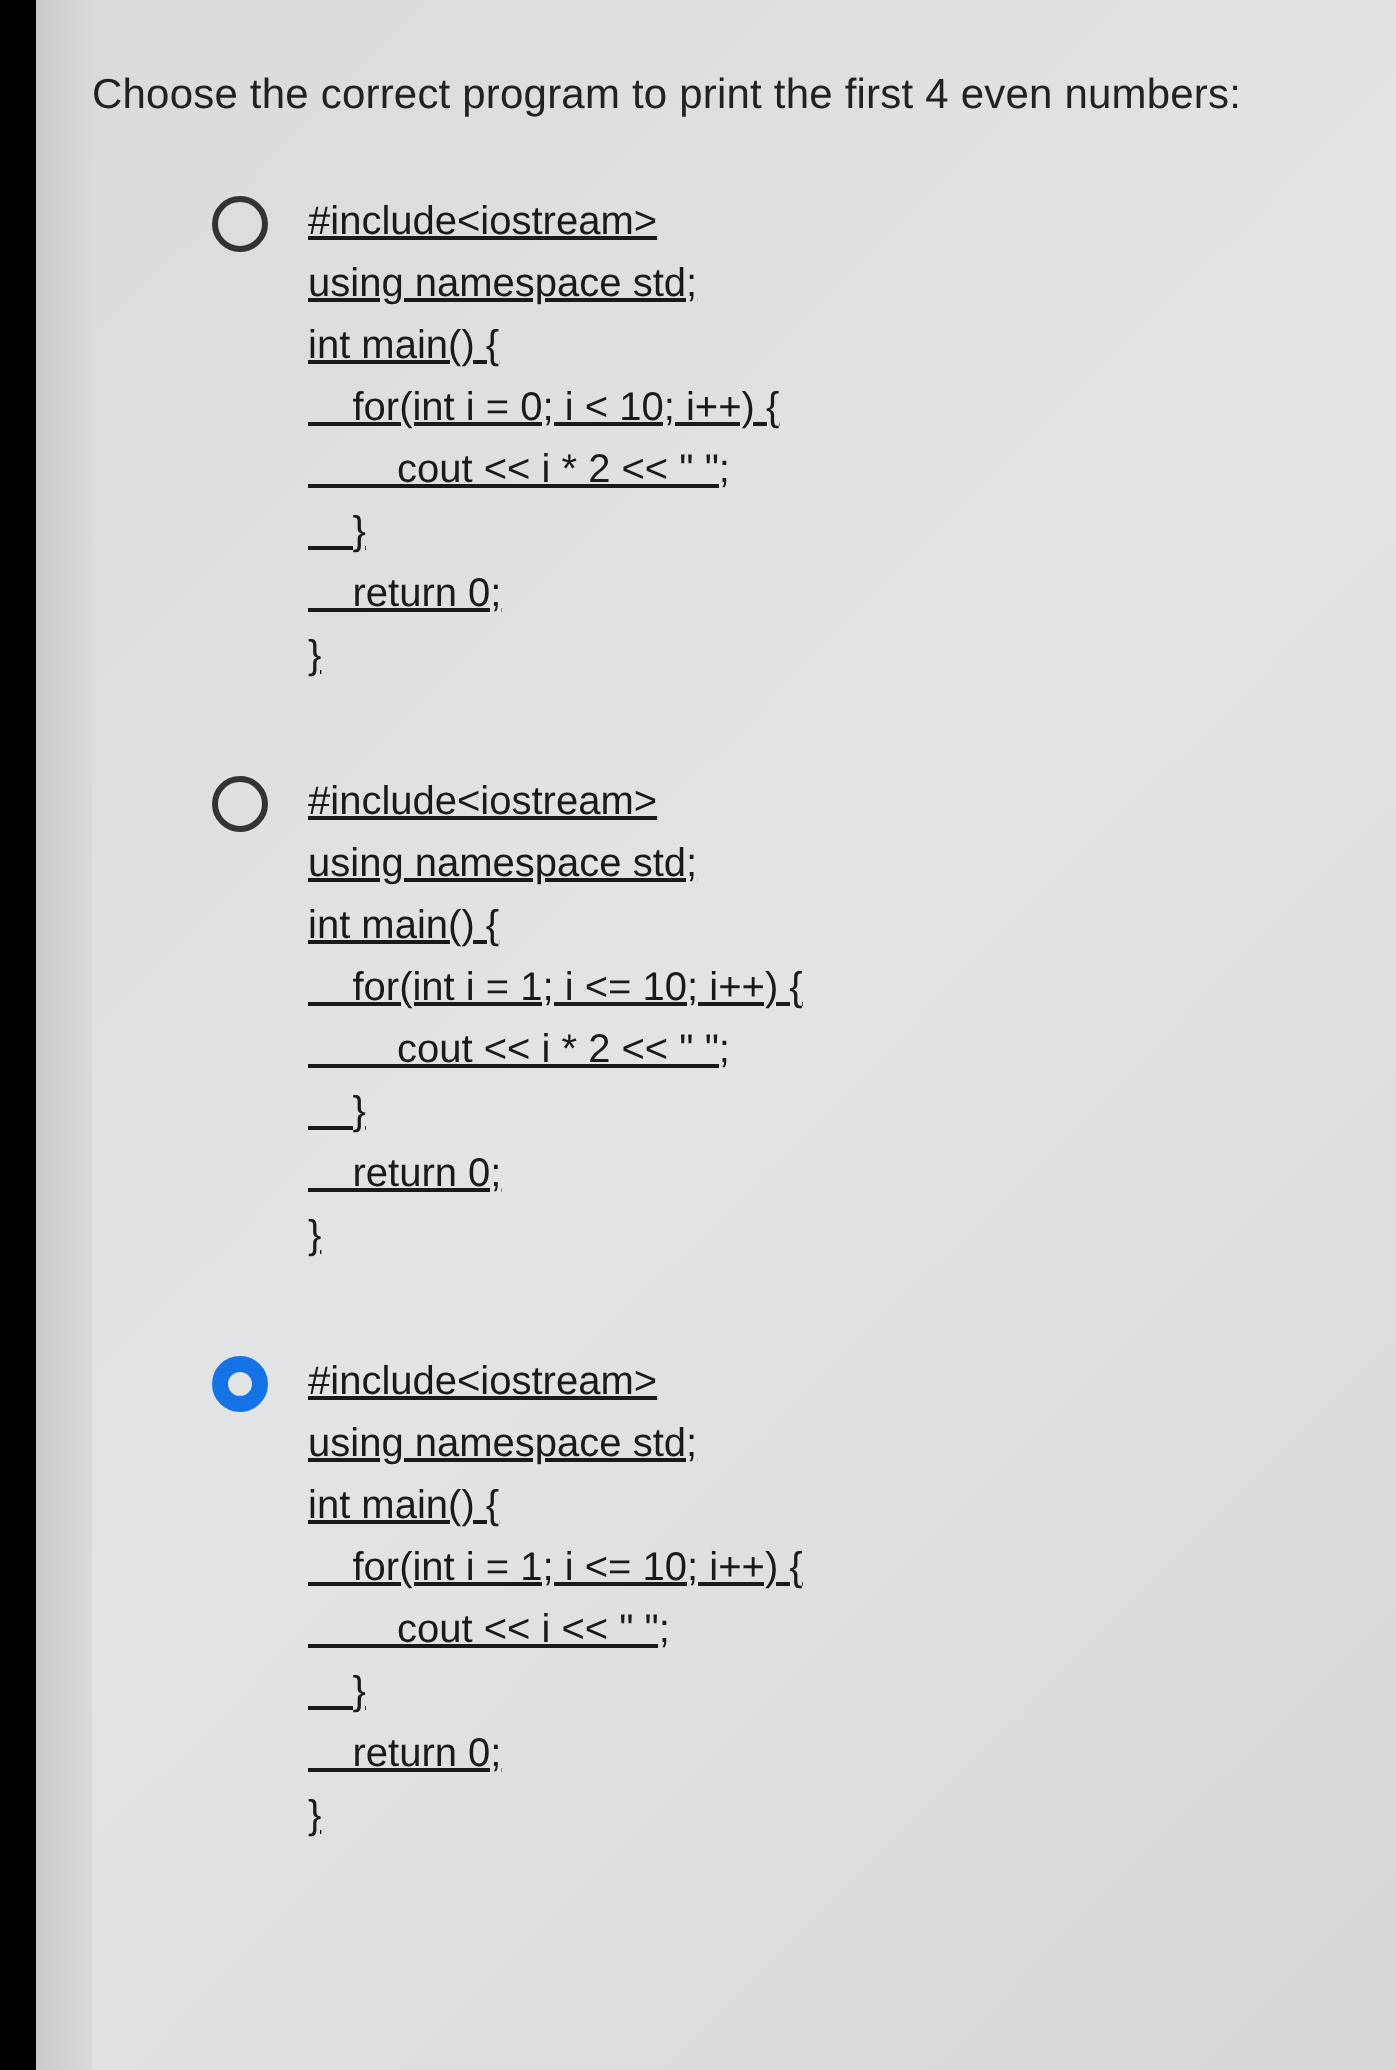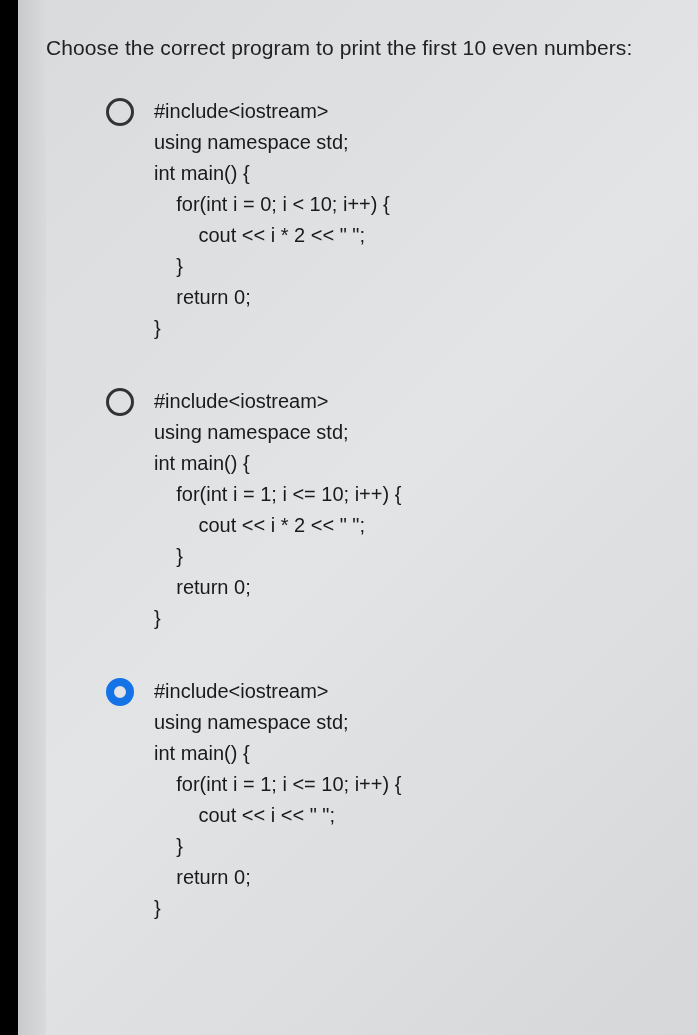--- a/index.html
+++ b/index.html
@@ -33,20 +33,21 @@
   }
   .question {
     font-size: 21px;
     font-weight: 400;
     color: #222;
     margin: 0 0 36px 0;
     letter-spacing: 0.1px;
   }
   .options {
     padding-left: 60px;
+    text-decoration: underline;
   }
   .option {
     display: flex;
     align-items: flex-start;
     margin-bottom: 42px;
   }
   .radio {
     flex: 0 0 auto;
     width: 28px;
     height: 28px;
@@ -72,21 +73,21 @@
     font-weight: 400;
   }
 </style>
 </head>
 <body>
 
 <div class="edge-left"></div>
 <div class="edge-left-inner"></div>
 
 <div class="content">
-  <div class="question">Choose the correct program to print the first 10 even numbers:</div>
+  <div class="question">Choose the correct program to print the first 4 even numbers:</div>
 
   <div class="options">
 
     <div class="option">
       <div class="radio"></div>
       <div class="code">#include&lt;iostream&gt;
 using namespace std;
 int main() {
     for(int i = 0; i &lt; 10; i++) {
         cout &lt;&lt; i * 2 &lt;&lt; " ";

